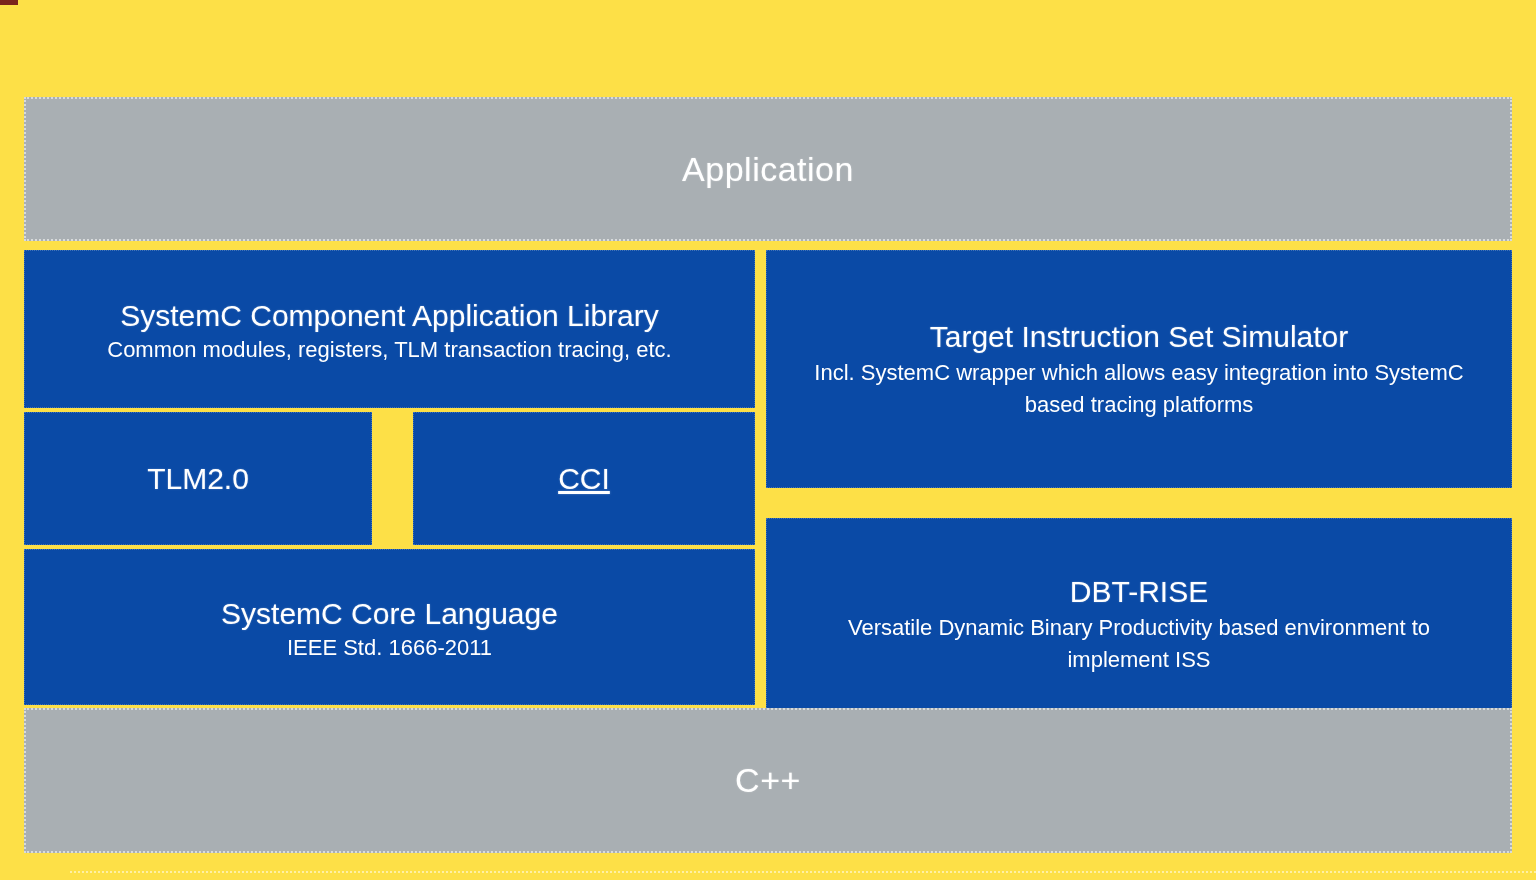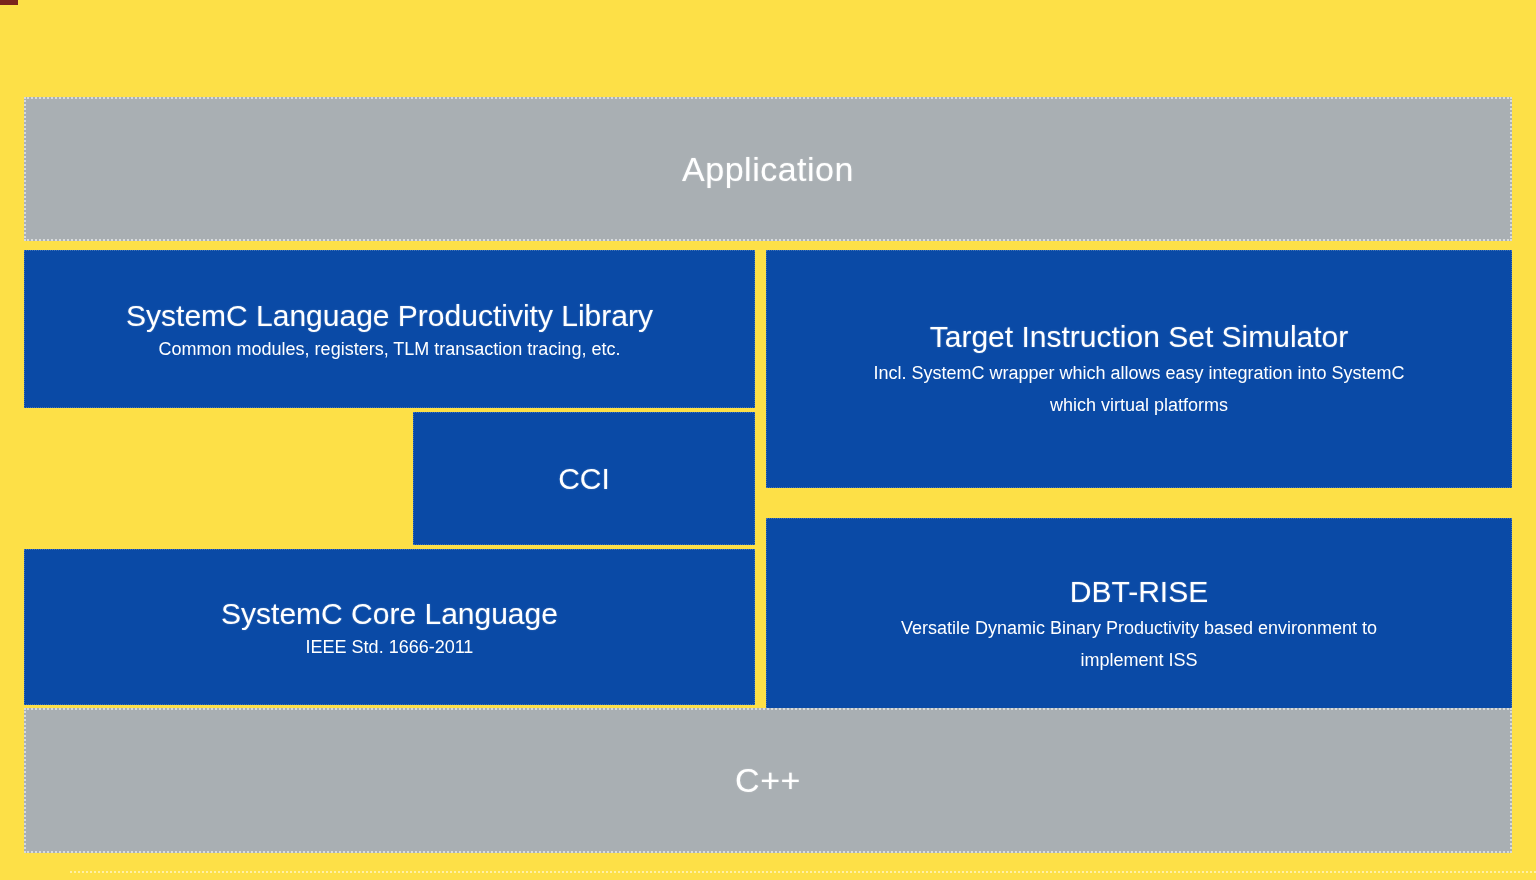--- a/index.html
+++ b/index.html
@@ -47,21 +47,21 @@
   }
   .box-title {
     font-size: 30px;
     line-height: 40px;
     font-weight: 400;
     color: #FFFFFF;
     text-shadow: 0 0 2px rgba(255,255,255,0.3);
     white-space: nowrap;
   }
   .box-subtitle {
-    font-size: 18px;
+    font-size: 22px;
     line-height: 27px;
     font-weight: 400;
     color: #FFFFFF;
     white-space: nowrap;
   }
   .box-subtitle.wide {
     line-height: 32px;
   }
   .partial-box-top {
     position: absolute;
@@ -85,38 +85,41 @@
 
 <div class="canvas">
 
   <div class="corner-mark"></div>
 
   <div class="bar" style="left:24px; top:97px; width:1488px; height:144px;">
     <span class="bar-label">Application</span>
   </div>
 
   <div class="bluebox" style="left:24px; top:250px; width:731px; height:158px;">
-    <div class="box-title">SystemC Language Productivity Library</div>
+    <div class="box-title">SystemC Component Application Library</div>
     <div class="box-subtitle">Common modules, registers, TLM transaction tracing, etc.</div>
   </div>
 
+  <div class="bluebox" style="left:24px; top:412px; width:348px; height:133px;">
+    <div class="box-title">TLM2.0</div>
+  </div>
 
-  <div class="bluebox" style="left:413px; top:412px; width:342px; height:133px;">
+  <div class="bluebox" style="left:413px; top:412px; width:342px; height:133px;text-decoration:underline;">
     <div class="box-title">CCI</div>
   </div>
 
   <div class="bluebox" style="left:24px; top:549px; width:731px; height:156px;">
     <div class="box-title">SystemC Core Language</div>
     <div class="box-subtitle">IEEE Std. 1666-2011</div>
   </div>
 
   <div class="bluebox" style="left:766px; top:250px; width:746px; height:238px;text-align:center;">
     <div class="box-title">Target Instruction Set Simulator</div>
     <div class="box-subtitle wide">Incl. SystemC wrapper which allows easy integration into SystemC</div>
-    <div class="box-subtitle wide">which virtual platforms</div>
+    <div class="box-subtitle wide">based tracing platforms</div>
   </div>
 
   <div class="bluebox" style="left:766px; top:518px; width:746px; height:212px;">
     <div class="box-title">DBT-RISE</div>
     <div class="box-subtitle wide">Versatile Dynamic Binary Productivity based environment to</div>
     <div class="box-subtitle wide">implement ISS</div>
   </div>
 
   <div class="bar" style="left:24px; top:708px; width:1488px; height:145px;">
     <span class="bar-label">C++</span>

